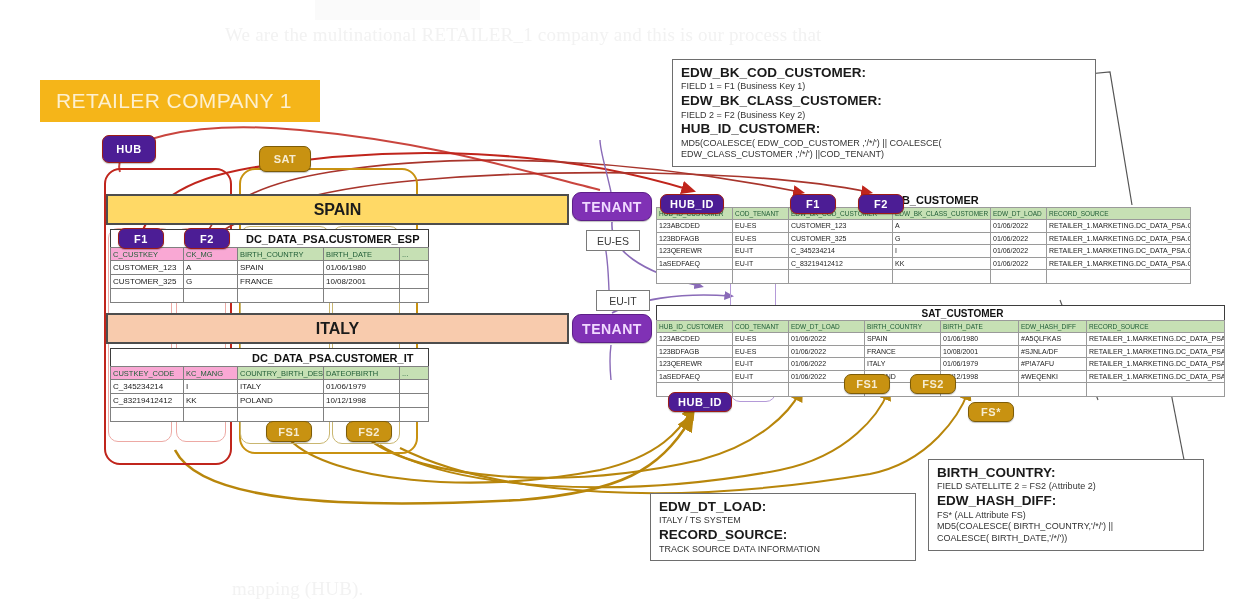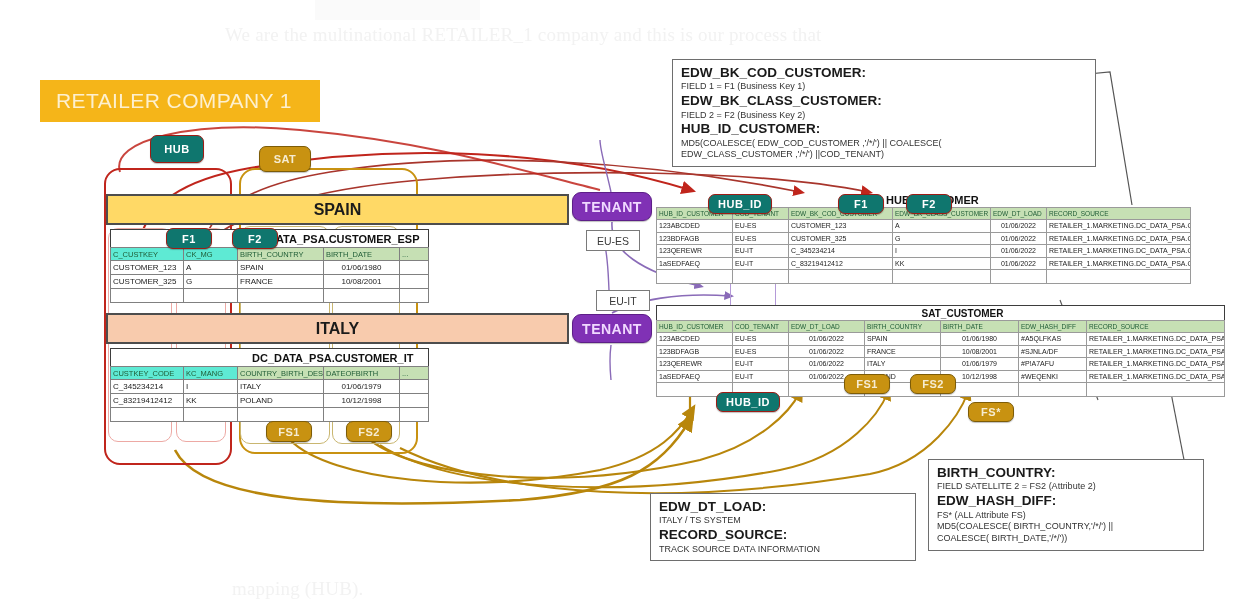--- a/index.html
+++ b/index.html
@@ -13,21 +13,21 @@
   .ghost-box{background:#fafafa;}
 
   
   .title-chip{background:#f5b519;color:#fdf0cf;font-size:21px;
               padding:9px 16px;letter-spacing:.4px;white-space:nowrap;}
 
   
   .badge{border-radius:7px;color:#fff;font-size:11px;font-weight:bold;
          display:flex;align-items:center;justify-content:center;
          letter-spacing:.5px;box-shadow:0 1px 1px rgba(0,0,0,.25);}
-  .badge-red{background:#0f766e;border:1.6px solid #9e1c15;margin-left:48px;}
+  .badge-red{background:#4c1d95;border:1.6px solid #9e1c15;}
   .badge-gold{background:#c89211;border:1.6px solid #7d5c07;color:#f6ecd2;}
   .badge-purple{background:#8031b5;border:1.8px solid #5d1f88;color:#f0d9ff;
                 font-size:14px;border-radius:9px;}
 
   
   .plainbox{border:1.3px solid #7a7a7a;background:#fff;font-size:10.5px;
             color:#3a3a3a;display:flex;align-items:center;justify-content:center;}
 
   
   .banner{border:2px solid #4d4d4d;display:flex;align-items:center;
@@ -36,23 +36,23 @@
   .banner-it{background:#f8cbad;}
 
   
   table{border-collapse:collapse;table-layout:fixed;}
   .src{border:1.6px solid #3d3d3d;background:#fff;font-size:8px;}
   .src td{border:1px solid #808080;height:13px;padding:0 2px;overflow:hidden;
           white-space:nowrap;color:#222;}
   .src .titlerow td{border:none;font-size:11px;font-weight:bold;text-align:center;
                     height:17px;color:#111;}
   .src .hdr td{font-size:7.5px;color:#1f5c36;height:12px;}
-  .hdr .blue{background:#5eead4;color:#1f3864;}
+  .hdr .blue{background:#f9a8d4;color:#1f3864;}
   .hdr .green{background:#c6e0b4;color:#1f5c36;}
-  .num{text-align:center;padding-right:3px;}
+  .num{text-align:left;padding-right:3px;}
 
   
   .vault{border:1.8px solid #3d3d3d;background:#fff;font-size:7px;}
   .vault td{border:.8px solid #9a9a9a;height:11.5px;padding:0 2px;
             white-space:nowrap;overflow:hidden;color:#222;}
   .vault .caption td{border:none;height:14px;font-size:10px;font-weight:bold;
                      text-align:center;color:#111;padding-left:46px;}
   .vault .hdr td{background:#c6e0b4;color:#1f5c36;font-size:6.5px;height:11px;}
   .vault .blank td{height:13px;}
 

